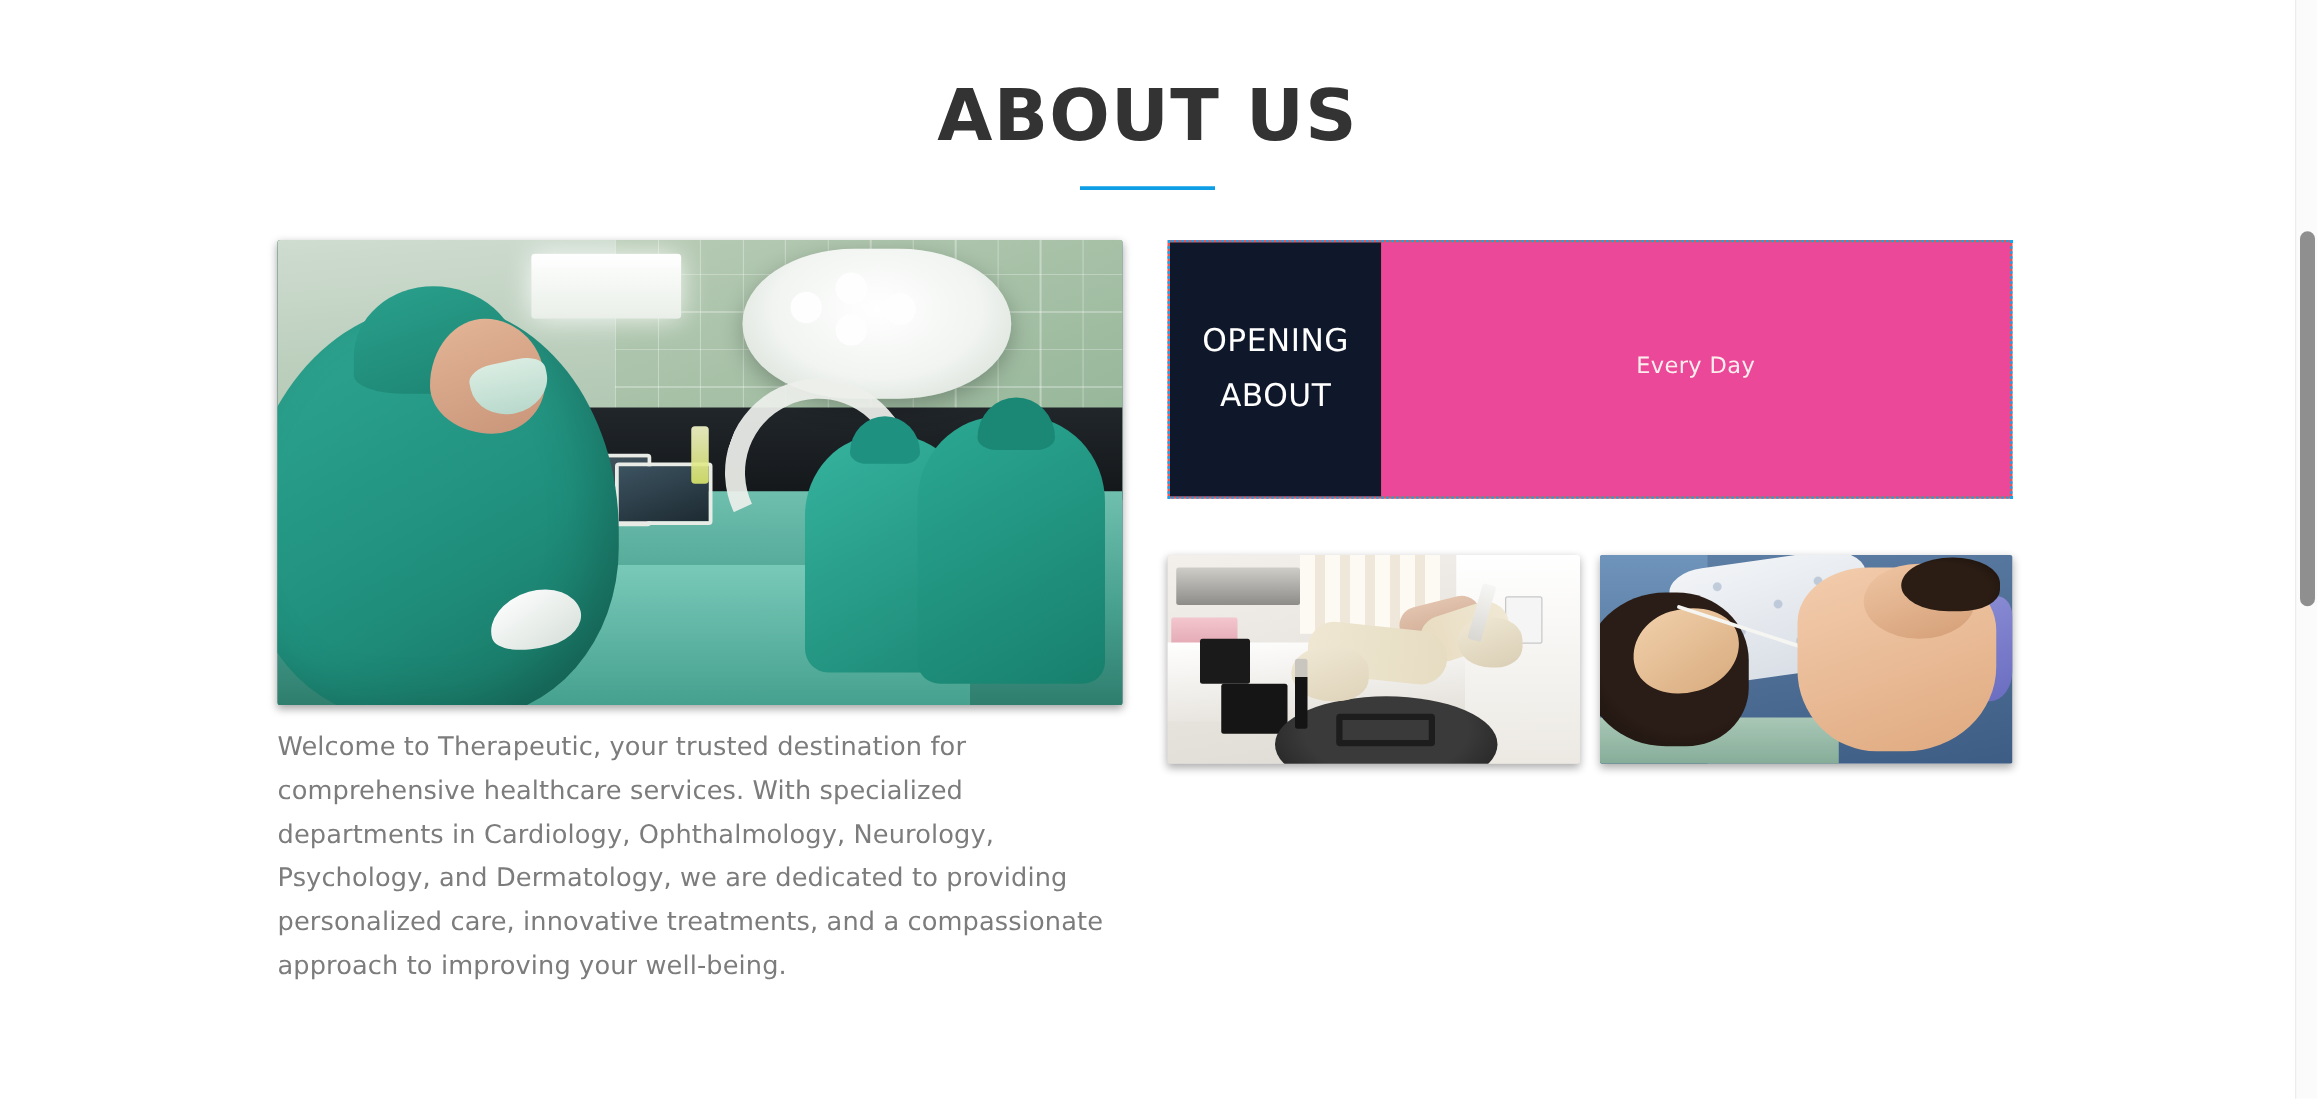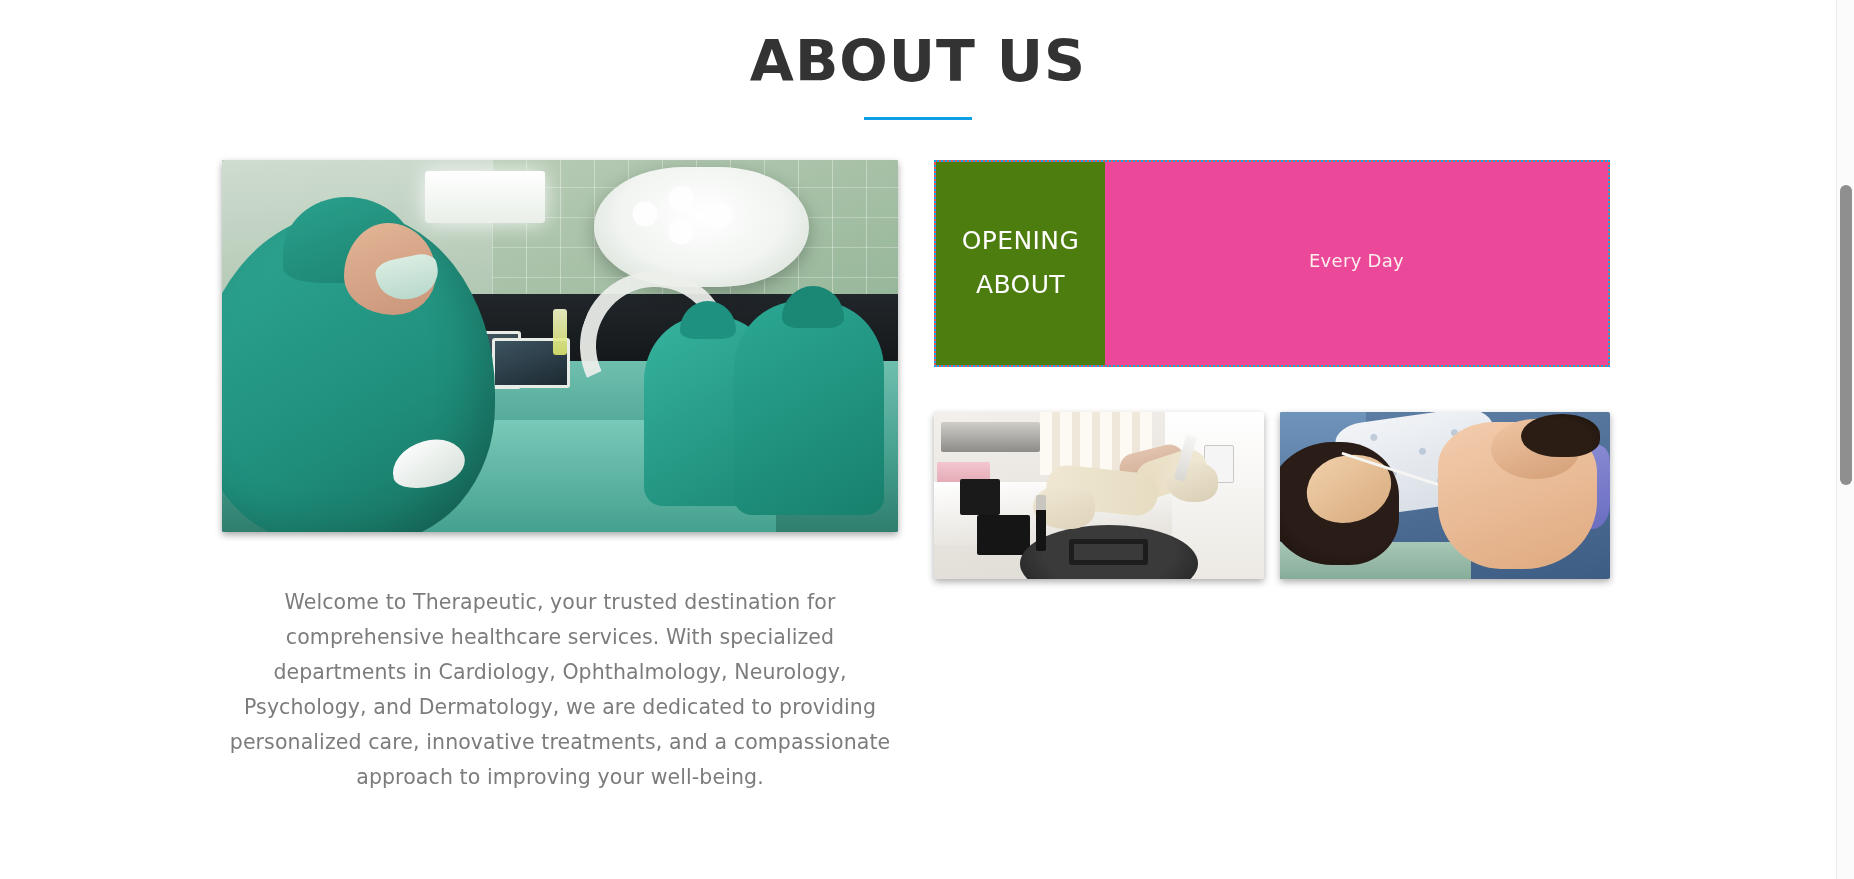--- a/index.html
+++ b/index.html
@@ -23,21 +23,21 @@
     width: 1836px;
     height: 879px;
     background: #ffffff;
     overflow: hidden;
   }
 
   
   .section-header {
     width: 100%;
     text-align: center;
-    padding-top: 32px;
+    padding-top: 64px;
   }
   .section-title {
     font-family: "DejaVu Sans", sans-serif;
     font-size: 57px;
     font-weight: 600;
     letter-spacing: 1px;
     color: #333333;
     line-height: 1.05;
   }
   .title-underline {
@@ -204,41 +204,41 @@
   .or-iv {
     position: absolute; left: 49%; top: 40%;
     width: 14px; height: 46px;
     background: linear-gradient(180deg,#f2f6c8,#d8e36a);
     border-radius: 3px; opacity:.92;
   }
 
   
   .about-text {
     width: 676px;
-    margin-top: 53px;
+    margin-top: 16px;
     font-family: "DejaVu Sans", sans-serif;
     font-size: 20.5px;
     line-height: 35px;
     color: #7c7c7c;
-    text-align: center;
+    text-align: left;
     letter-spacing: .1px;
   }
 
   
   .hours-box {
     width: 676px;
     height: 207px;
     display: flex;
     border: 2px dotted #12a5f0;
     background: #ef5350;
   }
   .hours-label {
     width: 169px;
     flex: 0 0 169px;
-    background: #4d7c0f;
+    background: #0f172a;
     color: #ffffff;
     display: flex;
     flex-direction: column;
     align-items: center;
     justify-content: center;
     font-size: 25px;
     font-weight: 400;
     line-height: 44px;
     letter-spacing: .4px;
   }

